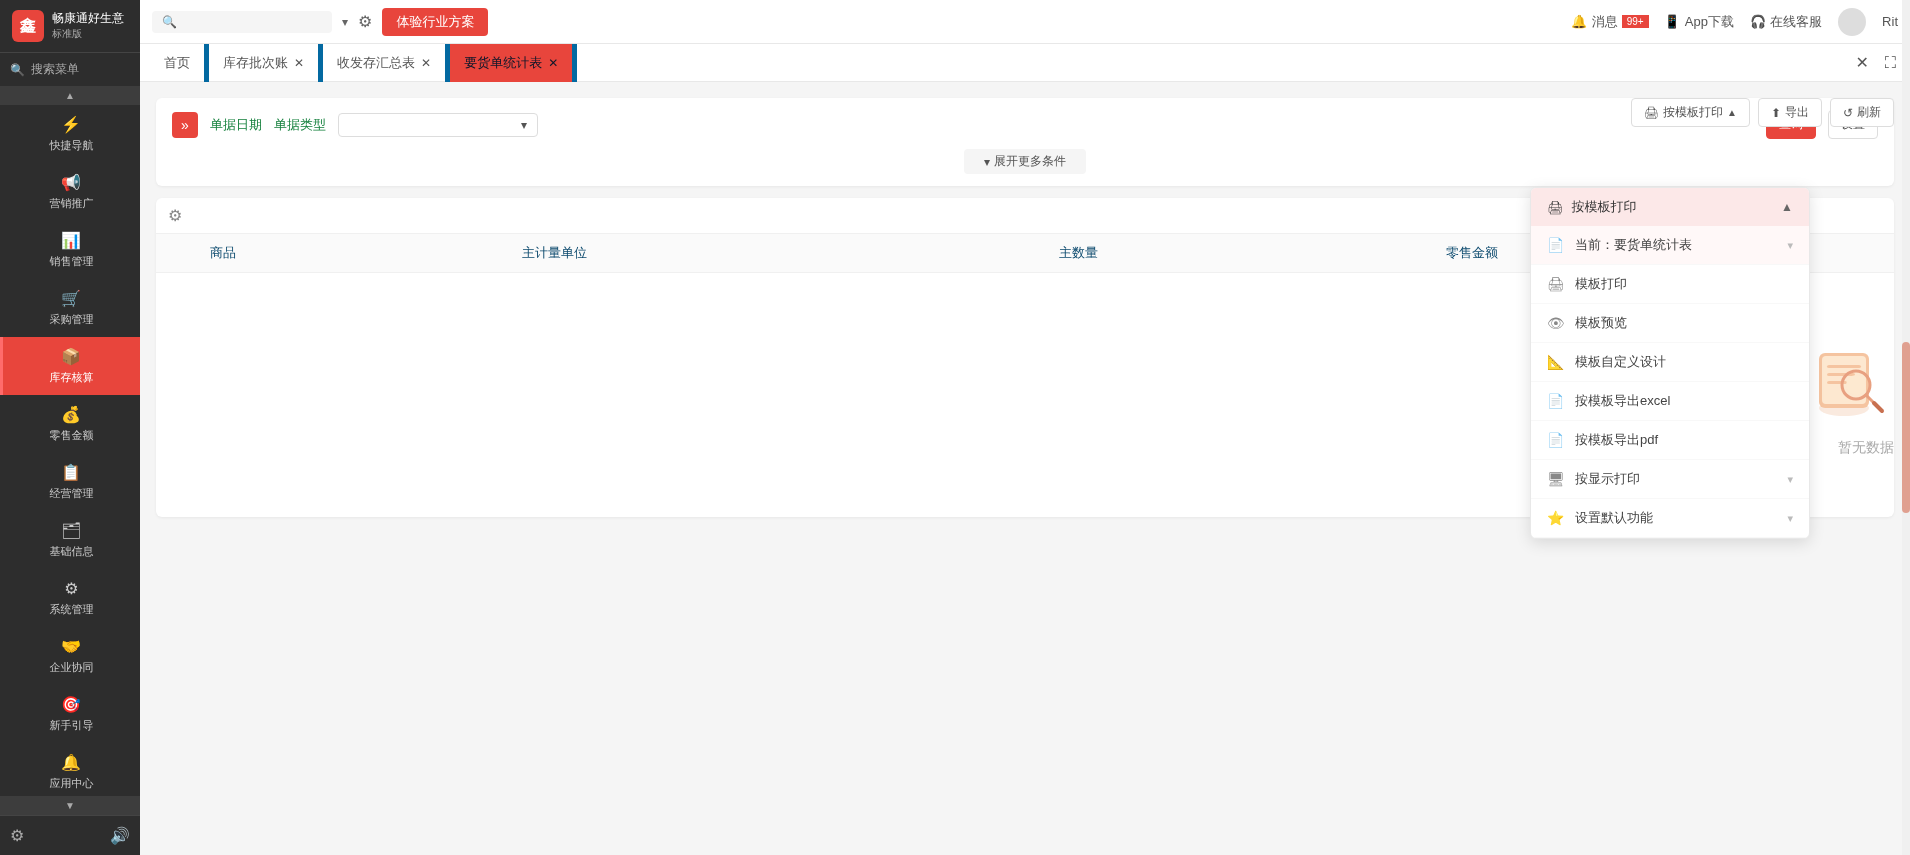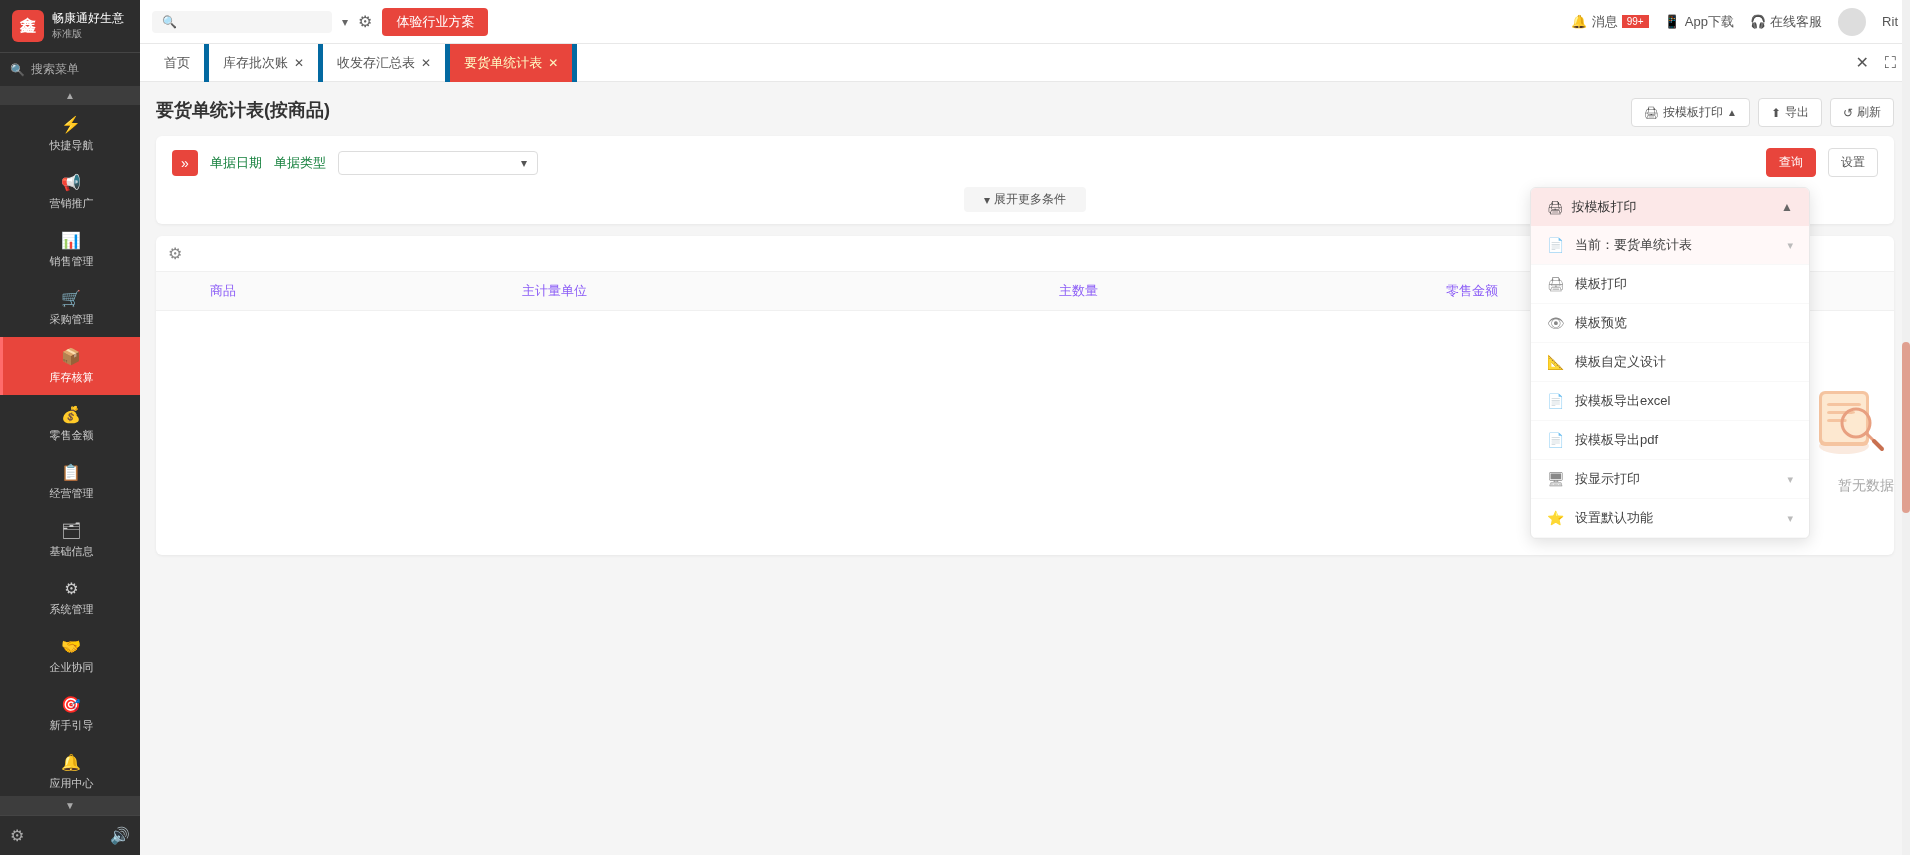--- a/index.html
+++ b/index.html
@@ -140,21 +140,21 @@
       height: 38px;
       font-size: 13px;
       color: #555;
       cursor: pointer;
       border-right: 5px solid #0369a1;
       gap: 6px;
       white-space: nowrap;
     }
     .tab.active {
       background: #e8453c;
-      color: #fef9c3;
+      color: #0f172a;
     }
     .tab-close {
       font-size: 12px; color: inherit; cursor: pointer;
       display: flex; align-items: center;
     }
     .tabs-window-controls {
       margin-left: auto;
       display: flex; gap: 8px; align-items: center;
     }
     .win-btn { font-size: 16px; color: #555; cursor: pointer; padding: 4px; }
@@ -236,21 +236,21 @@
     }
     .table-settings-icon { color: #888; cursor: pointer; font-size: 16px; }
     table {
       width: 100%; border-collapse: collapse;
       font-size: 13px;
     }
     thead tr { background: #fafafa; }
     th {
       padding: 10px 14px;
       text-align: left;
-      color: #8b5cf6;
+      color: #0c4a6e;
       font-weight: 500;
       border-bottom: 1px solid #f0f0f0;
       white-space: nowrap;
     }
     td {
       padding: 10px 14px;
       color: #333;
       border-bottom: 1px solid #f8f8f8;
     }
 
@@ -453,21 +453,20 @@
       <span class="tab-close">✕</span>
     </div>
     <div class="tabs-window-controls">
       <span class="win-btn">✕</span>
       <span class="win-btn">⛶</span>
     </div>
   </div>
 
   <div class="page-content">
 
-    <div class="page-title">要货单统计表(按商品)</div>
 
     <div class="page-actions">
       <button class="action-btn">
         <span>🖨</span>
         <span>按模板打印</span>
         <span class="action-btn-arrow">▲</span>
       </button>
       <button class="action-btn">
         <span>⬆</span>
         <span>导出</span>

